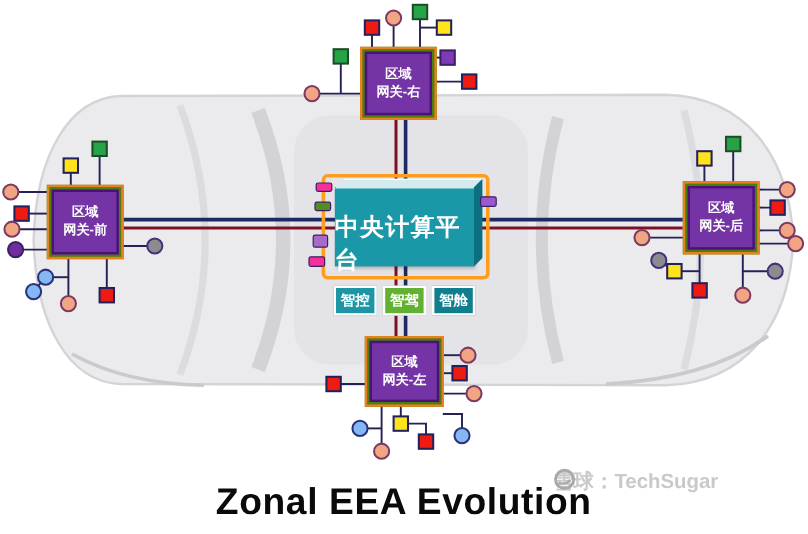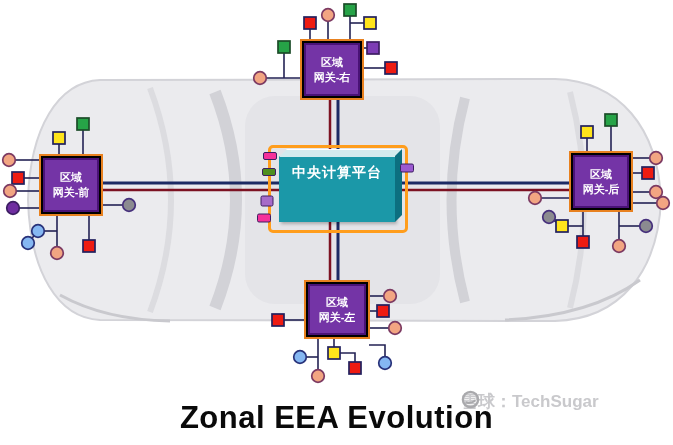--- a/index.html
+++ b/index.html
@@ -3,40 +3,40 @@
 <meta charset="utf-8">
 <style>
   html,body{margin:0;padding:0;background:#fff;}
   #stage{position:relative;width:673px;height:445px;background:#fff;overflow:hidden;
          font-family:"Liberation Sans",sans-serif;}
   svg{position:absolute;left:0;top:0;}
   #svg-under{z-index:1;}
   #svg-over{z-index:3;pointer-events:none;}
 
   
-  .gw{position:absolute;border:2px solid #e8811f;background:#000000;padding:2px;
+  .gw{position:absolute;border:2px solid #e8811f;background:#4d7c0f;padding:2px;
       box-sizing:border-box;z-index:2;}
   .gw-in{width:100%;height:100%;background:#7434a6;border:2px solid #4a1277;color:#fff;
       display:flex;flex-direction:column;align-items:center;justify-content:center;
       font-size:11px;font-weight:bold;line-height:1.35;box-sizing:border-box;text-align:center;}
   #gw-top{left:300px;top:39px;width:64px;height:61px;}
   #gw-left{left:39px;top:154px;width:64px;height:62px;}
   #gw-right{left:569px;top:151px;width:64px;height:61px;}
   #gw-bottom{left:304px;top:280px;width:66px;height:59px;}
 
   
   .central{position:absolute;left:268px;top:145px;width:140px;height:88px;
       border:3px solid #ff9d1c;border-radius:5px;box-sizing:border-box;z-index:2;}
   .c3d{position:absolute;left:8px;top:8px;width:116px;height:66px;background:#1b98a8;
       box-shadow:2px 2px 3px rgba(0,0,0,.25);}
   .c3d-top{position:absolute;left:0;top:-7px;width:100%;height:7px;background:#d4ebee;
       transform:skewX(-45deg);transform-origin:0 100%;border-top:1px solid #fff;}
   .c3d-side{position:absolute;left:100%;top:0;width:7px;height:100%;background:#0c6f80;
       transform:skewY(-45deg);transform-origin:0 0;}
-  .c-title{margin-top:8px;text-align:center;color:#fff;font-weight:bold;font-size:14px;
+  .c-title{margin-top:20px;color:#fff;font-weight:bold;font-size:20px;
       letter-spacing:1px;position:relative;}
   .c-mods{display:flex;justify-content:center;gap:5px;margin-top:8px;position:relative;}
   .mod{border:2px solid #fff;color:#fff;font-size:12px;font-weight:bold;padding:2px 4px;
       white-space:nowrap;}
 
   .title{position:absolute;left:0;right:0;top:400px;text-align:center;font-size:31px;
       font-weight:bold;color:#0a0a0a;z-index:4;letter-spacing:.5px;}
   .wm{position:absolute;left:461px;top:390px;display:flex;align-items:center;gap:5px;
       z-index:5;color:#c9c9cc;font-size:17px;font-weight:bold;}
 </style>
@@ -171,20 +171,25 @@
       <span>区域</span>
       <span>网关-左</span>
     </div>
   </div>
 
   <div class="central" style="border-color: rgb(255, 157, 28);">
     <div class="c3d" style="background: rgb(27, 152, 168);">
       <div class="c3d-top"></div>
       <div class="c3d-side"></div>
       <div class="c-title">中央计算平台</div>
+      <div class="c-mods">
+        <span class="mod" style="background: rgb(29, 149, 165);">智控</span>
+        <span class="mod" style="background: rgb(99, 177, 51);">智驾</span>
+        <span class="mod" style="background: rgb(17, 126, 142);">智舱</span>
+      </div>
     </div>
   </div>
 
   <svg id="svg-over" width="673" height="445" viewBox="0 0 673 445">
     <g id="g-chips">
         <rect x="263.5" y="152.5" width="13" height="7" rx="1.5" fill="#f5309a" stroke="#3c1e62" stroke-width="1"></rect>
         <rect x="262.5" y="168.5" width="13" height="7" rx="1.5" fill="#4e8f1f" stroke="#3c1e62" stroke-width="1"></rect>
         <rect x="261" y="196" width="12" height="10" rx="1.5" fill="#a66bc8" stroke="#3c1e62" stroke-width="1"></rect>
         <rect x="257.5" y="214" width="13" height="8" rx="1.5" fill="#f5309a" stroke="#3c1e62" stroke-width="1"></rect>
         <rect x="400.5" y="164" width="13" height="8" rx="1.5" fill="#9b59d0" stroke="#3c1e62" stroke-width="1"></rect>

